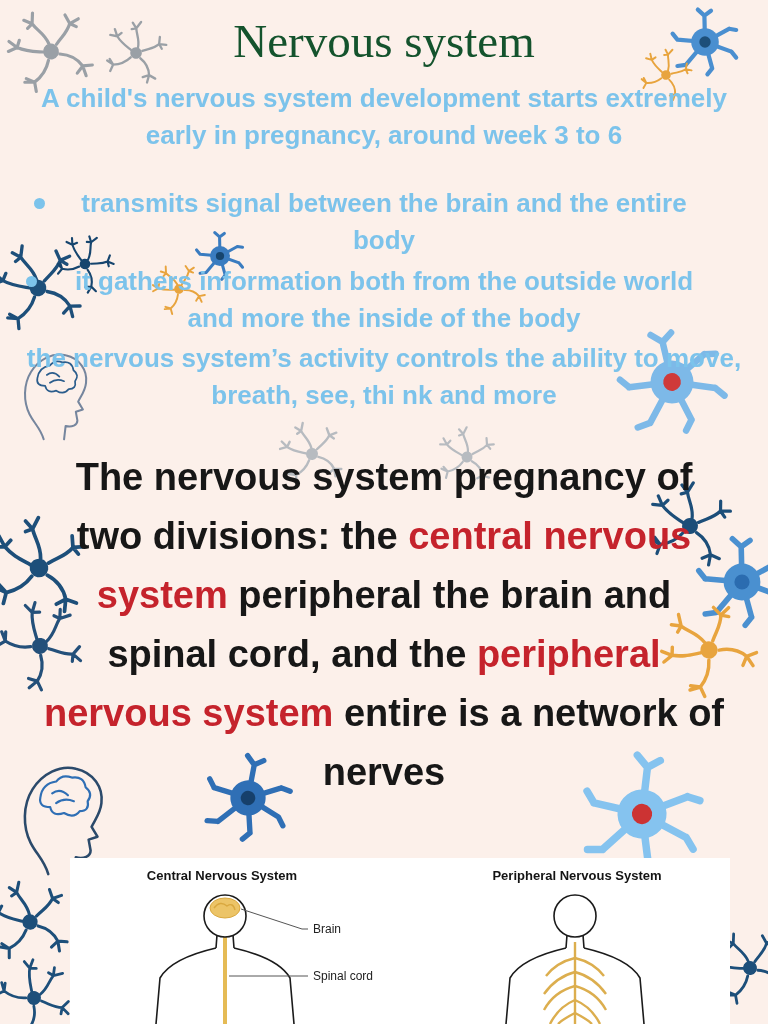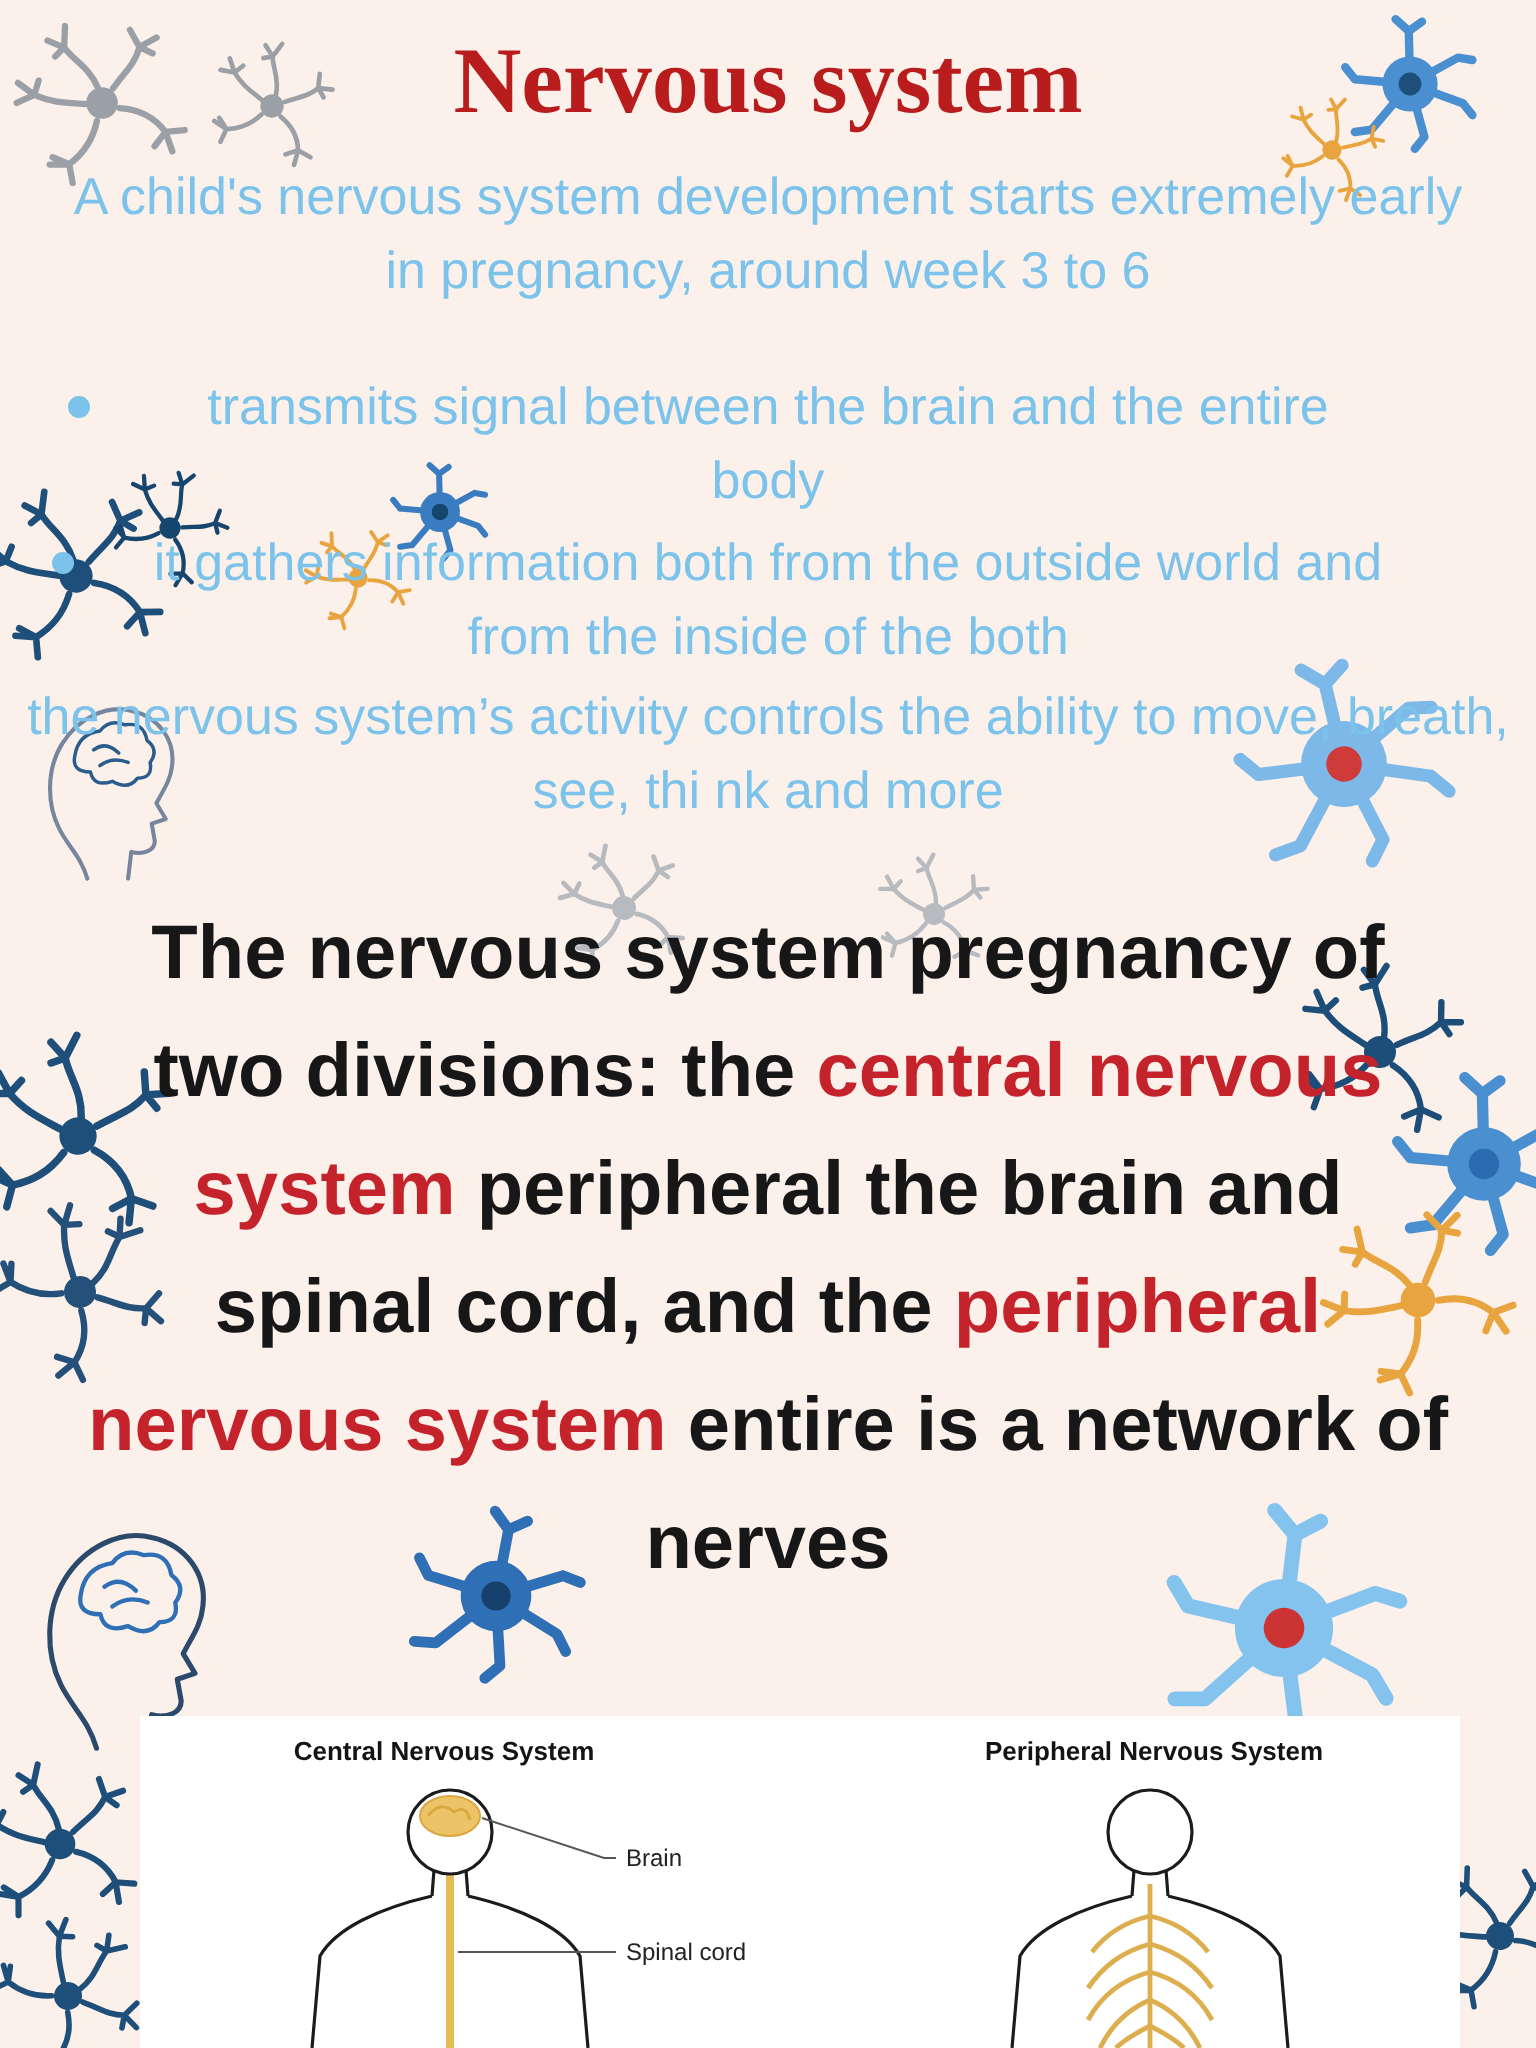--- a/index.html
+++ b/index.html
@@ -1,21 +1,21 @@
 <!DOCTYPE html>
 <html><head>
 <meta charset="utf-8">
 <style>
   html,body{margin:0;padding:0;background:#ffffff;}
   .page{position:relative;width:768px;height:1024px;overflow:hidden;background:#fcf0ea;font-family:"Liberation Sans",sans-serif;}
   .deco{position:absolute;z-index:1;pointer-events:none;}
   .deco svg{width:100%;height:100%;display:block;overflow:visible;}
   .content{position:relative;z-index:2;text-align:center;}
-  .title{font-family:"Liberation Serif",serif;font-weight:700;font-size:47px;line-height:1.15;color:#b91c1c;margin:14px 0 12px;}
-  .blue{color:#7cc3eb;font-weight:400;font-size:26px;line-height:1.42;}
+  .title{font-family:"Liberation Serif",serif;font-weight:400;font-size:47px;line-height:1.15;color:#14532d;margin:14px 0 12px;}
+  .blue{color:#7cc3eb;font-weight:700;font-size:26px;line-height:1.42;}
   .intro{max-width:720px;margin:0 auto 6px;}
   .bullet-list{list-style:none;margin:0;padding:0;}
   .bullet-item{position:relative;margin:0 0 4px;}
   .dot{position:absolute;left:34px;top:13px;width:11px;height:11px;border-radius:50%;background:#7cc3eb;}
   .btext{display:block;margin:0 auto;}
   .w620{max-width:620px;margin-top:31px;}
   .w640{max-width:640px;}
   .note{max-width:750px;margin:2px auto 14px;}
   .main-text{font-weight:700;font-size:38px;line-height:1.55;color:#171717;max-width:690px;margin:34px auto 0;}
   .main-text .red{color:#c5232c;}
@@ -188,21 +188,21 @@
 
     <p class="blue intro">A child's nervous system development starts extremely early in pregnancy, around week 3 to 6</p>
 
     <ul class="bullet-list">
       <li class="bullet-item">
         <span class="dot"></span>
         <span class="blue btext w620">transmits signal between the brain and the entire body</span>
       </li>
       <li class="bullet-item">
         <span class="dot" style="left:26px"></span>
-        <span class="blue btext w640">it gathers information both from the outside world and from the inside of the both</span>
+        <span class="blue btext w640">it gathers information both from the outside world and more the inside of the body</span>
       </li>
     </ul>
 
     <p class="blue note">the nervous system’s activity controls the ability to move, breath, see, thi nk and more</p>
 
     <p class="main-text"><span>The nervous system pregnancy of two divisions:  the </span><span class="red">central nervous system</span><span> peripheral the brain and spinal cord,  and the </span><span class="red">peripheral nervous system</span><span> entire is a network of nerves</span></p>
   </div>
 
   <div class="diagram-panel">
     <svg viewBox="0 0 660 166" width="660" height="166">

